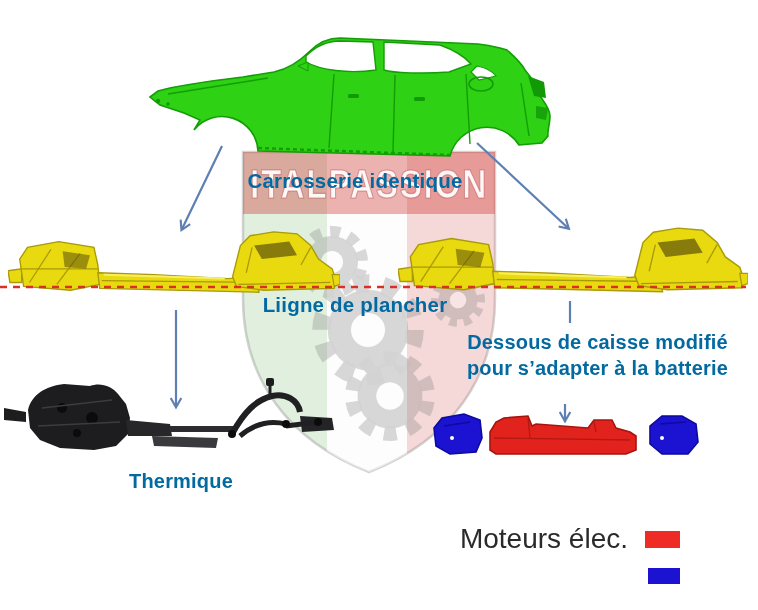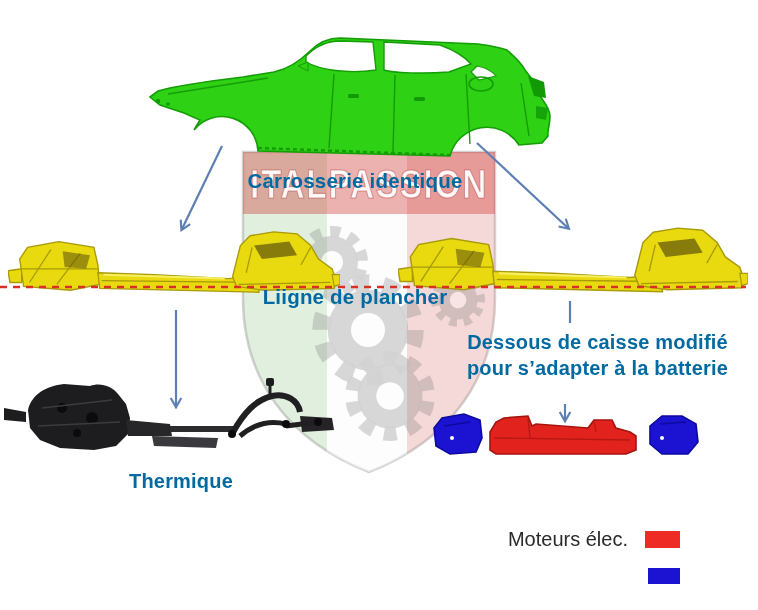--- a/index.html
+++ b/index.html
@@ -9,21 +9,21 @@
   }
   #stage svg{position:absolute;display:block;}
   .lbl{
     position:absolute;font-weight:700;color:#0369a1;text-align:center;
     letter-spacing:.2px;line-height:1.3;
   }
   .lbl-21{font-size:20.5px;}
   .lbl-20{font-size:20px;}
   #legend{position:absolute;left:430px;top:527px;width:250px;}
   .legend-row{display:flex;align-items:center;justify-content:flex-end;height:24px;margin-bottom:13px;}
-  .legend-label{font-size:20px;color:#2a2a2a;font-weight:400;text-align:right;}
+  .legend-label{font-size:28px;color:#2a2a2a;font-weight:400;text-align:right;}
   .swatch{width:35px;height:17px;margin-left:17px;display:inline-block;}
   
   .f-green{fill:var(--body-green);}
   .s-greend{stroke:var(--body-green-dark);}
   .f-yellow{fill:var(--underbody-yellow);}
   .s-yellowd{stroke:var(--underbody-yellow-dark);}
   .f-red{fill:var(--motor-red);}
   .f-blue{fill:var(--battery-blue);}
   .arrow{stroke:var(--arrow-blue);stroke-width:2.2;fill:none;}
   .floorline{stroke:var(--floor-line-red);stroke-width:2.4;fill:none;stroke-dasharray:7 6;}
@@ -182,21 +182,21 @@
     <path class="floorline" d="M0,287 L746,287"></path>
     <path class="arrow" d="M222,146 L182,229" marker-end="url(#ah)"></path>
     <path class="arrow" d="M477,143 L568,228" marker-end="url(#ah)"></path>
     <path class="arrow" d="M176,310 L176,406" marker-end="url(#ah)"></path>
     <path class="arrow" d="M570,301 L570,323"></path>
     <path class="arrow" d="M565,404 L565,420" marker-end="url(#ah)"></path>
   </svg>
 
   <div class="lbl lbl-21" style="left:205px;top:168px;width:300px;">Carrosserie identique</div>
 
-  <div class="lbl lbl-21" style="left:210px;top:284px;width:290px;text-align:center;">Liigne de plancher</div>
+  <div class="lbl lbl-21" style="left:210px;top:292px;width:290px;text-align:center;">Liigne de plancher</div>
 
   <div class="lbl lbl-20" style="left:106px;top:468px;width:150px;">Thermique</div>
 
   <div class="lbl lbl-20" style="left:450px;top:329px;width:295px;">
     <div>Dessous de caisse modifié</div>
     <div>pour s’adapter à la batterie</div>
   </div>
 
 
   <div id="legend">

